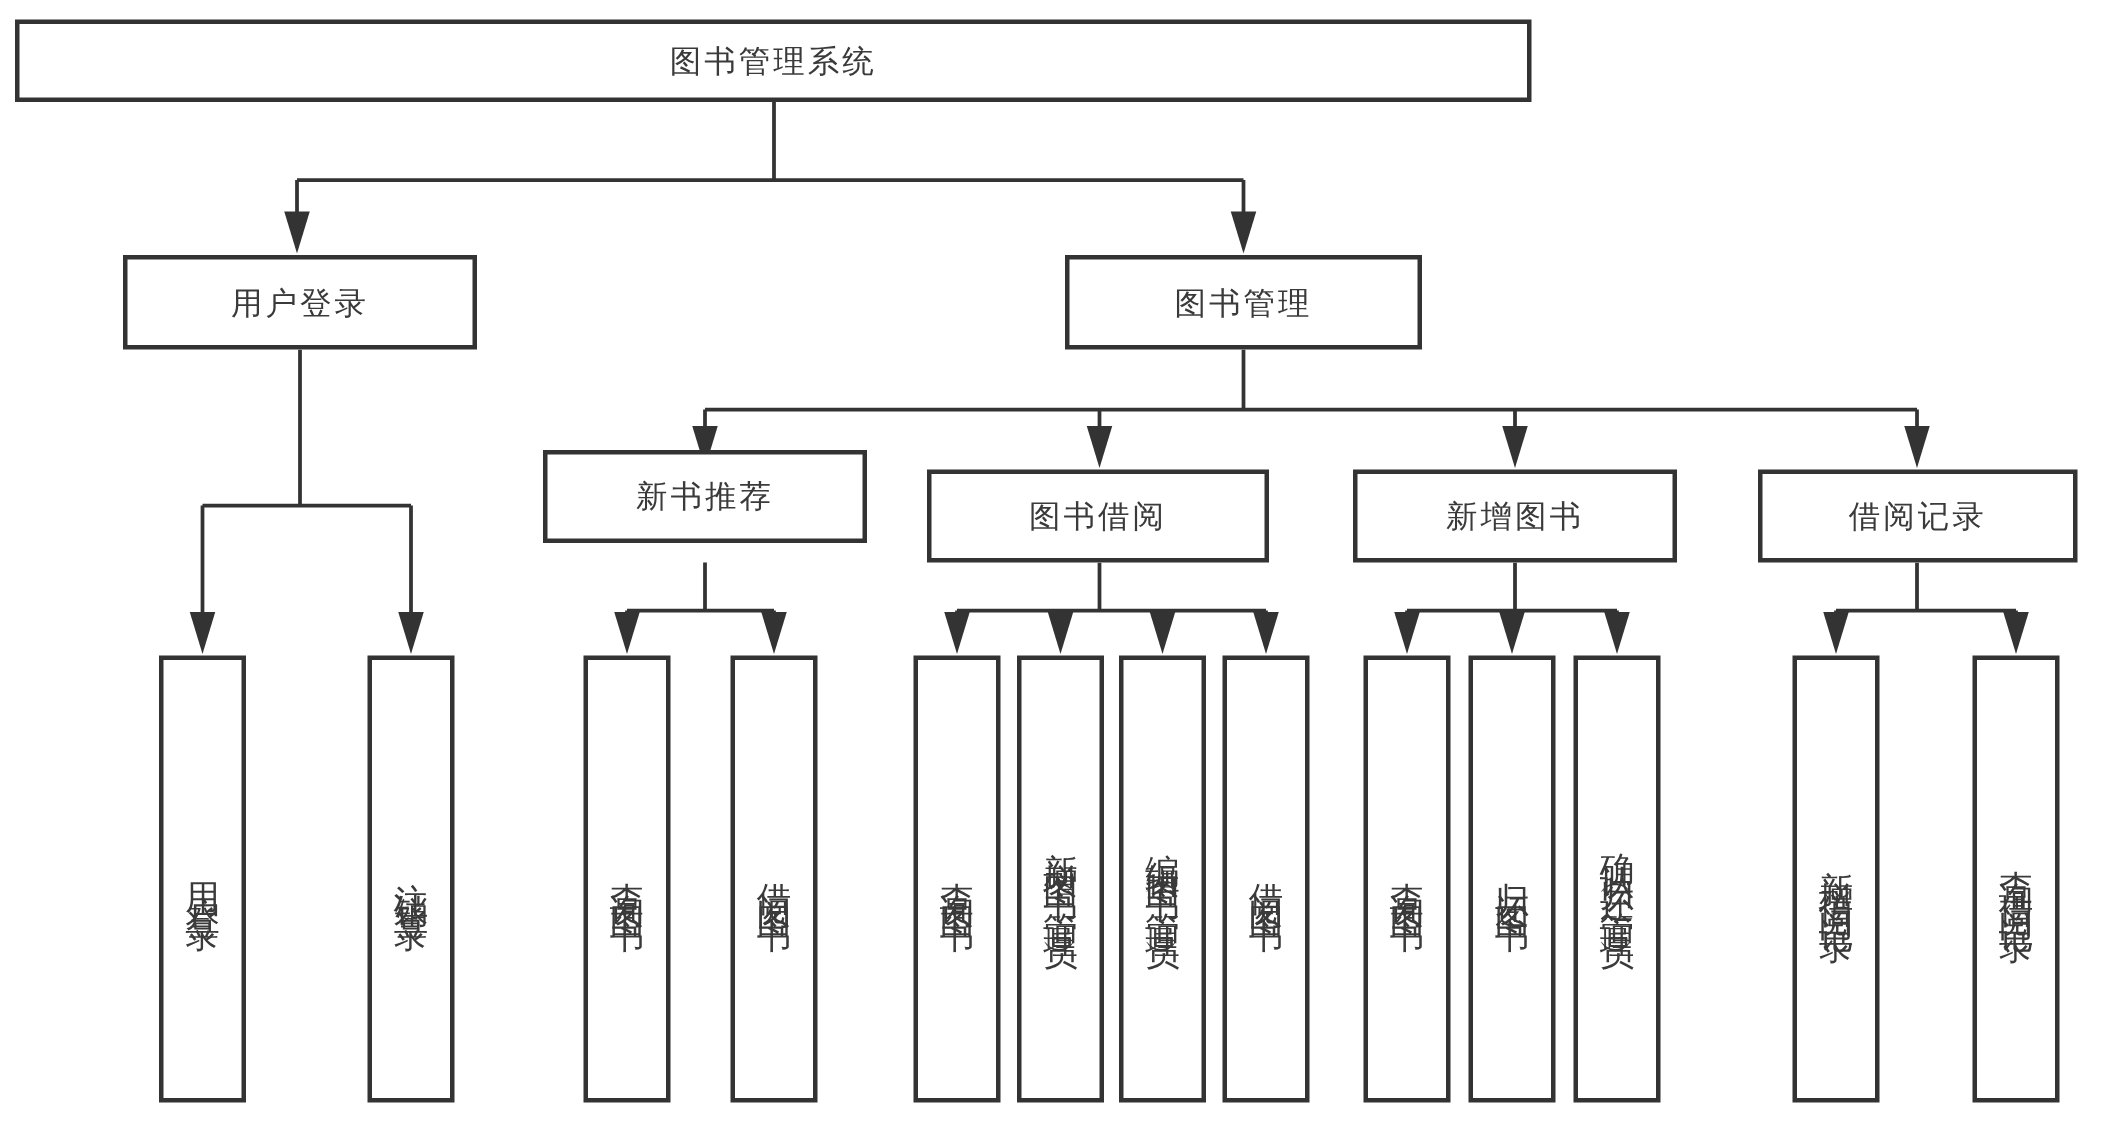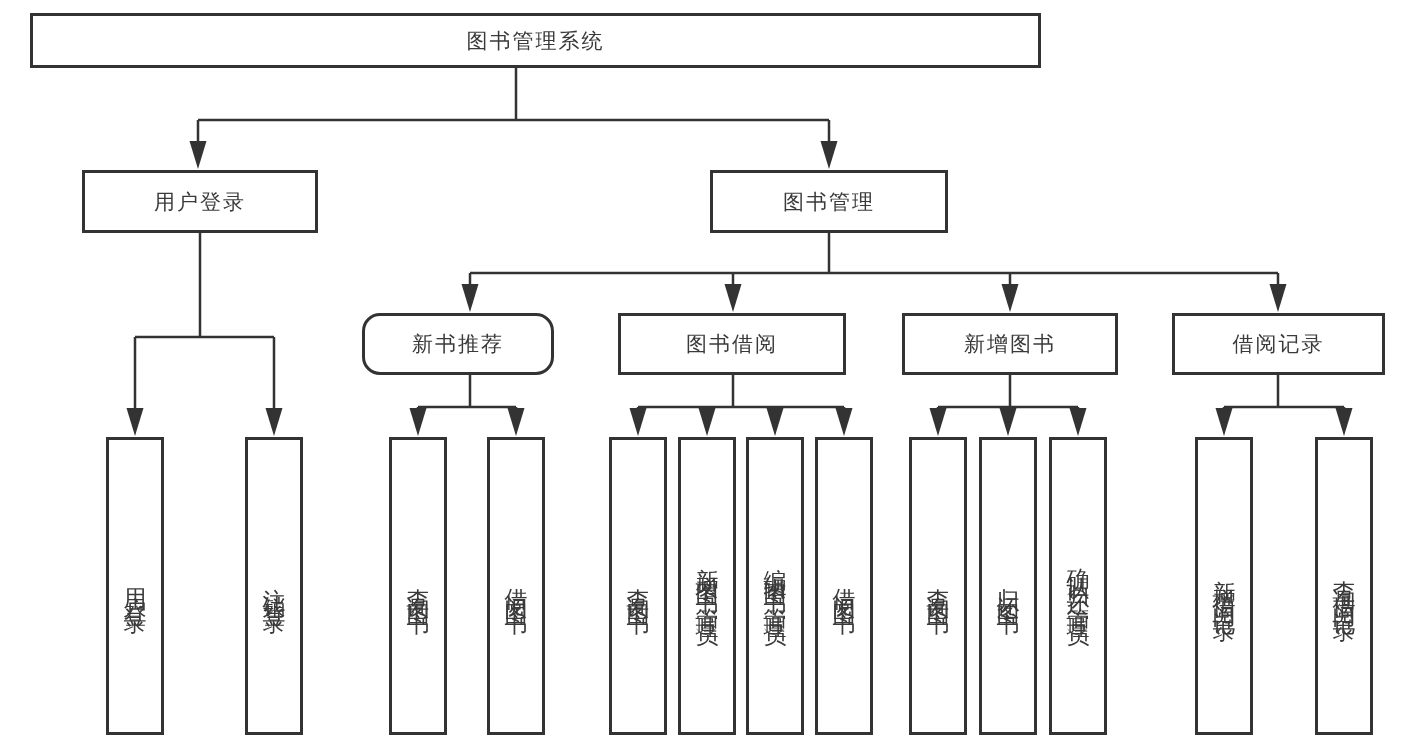--- a/index.html
+++ b/index.html
@@ -79,26 +79,26 @@
       <polygon points="775,436 766.5,408 783.5,408"></polygon>
       <polygon points="844,436 835.5,408 852.5,408"></polygon>
       <polygon points="938,436 929.5,408 946.5,408"></polygon>
       <polygon points="1008,436 999.5,408 1016.5,408"></polygon>
       <polygon points="1078,436 1069.5,408 1086.5,408"></polygon>
       <polygon points="1224,436 1215.5,408 1232.5,408"></polygon>
       <polygon points="1344,436 1335.5,408 1352.5,408"></polygon>
     </g>
   </svg>
 
-  <div class="box" style="left:10px; top:13px; width:1011px; height:55px;margin-left:20px;">图书管理系统</div>
+  <div class="box" style="left:10px; top:13px; width:1011px; height:55px;">图书管理系统</div>
 
   <div class="box" style="left:82px; top:170px; width:236px; height:63px;">用户登录</div>
   <div class="box" style="left:710px; top:170px; width:238px; height:63px;text-align:center;">图书管理</div>
 
-  <div class="box" style="left:362px; top:313px; width:192px; height:62px;border-radius:18px;">新书推荐</div>
+  <div class="box" style="left:362px; top:300px; width:216px; height:62px;">新书推荐</div>
   <div class="box" style="left:618px; top:313px; width:228px; height:62px;">图书借阅</div>
   <div class="box" style="left:902px; top:313px; width:216px; height:62px;">新增图书</div>
   <div class="box" style="left:1172px; top:313px; width:213px; height:62px;">借阅记录</div>
 
   <div class="box leaf" style="left:106px; top:437px; width:58px; height:298px;">用户登录</div>
   <div class="box leaf" style="left:245px; top:437px; width:58px; height:298px;">注销登录</div>
 
   <div class="box leaf" style="left:389px; top:437px; width:58px; height:298px;">查询图书</div>
   <div class="box leaf" style="left:487px; top:437px; width:58px; height:298px;">借阅图书</div>
 

